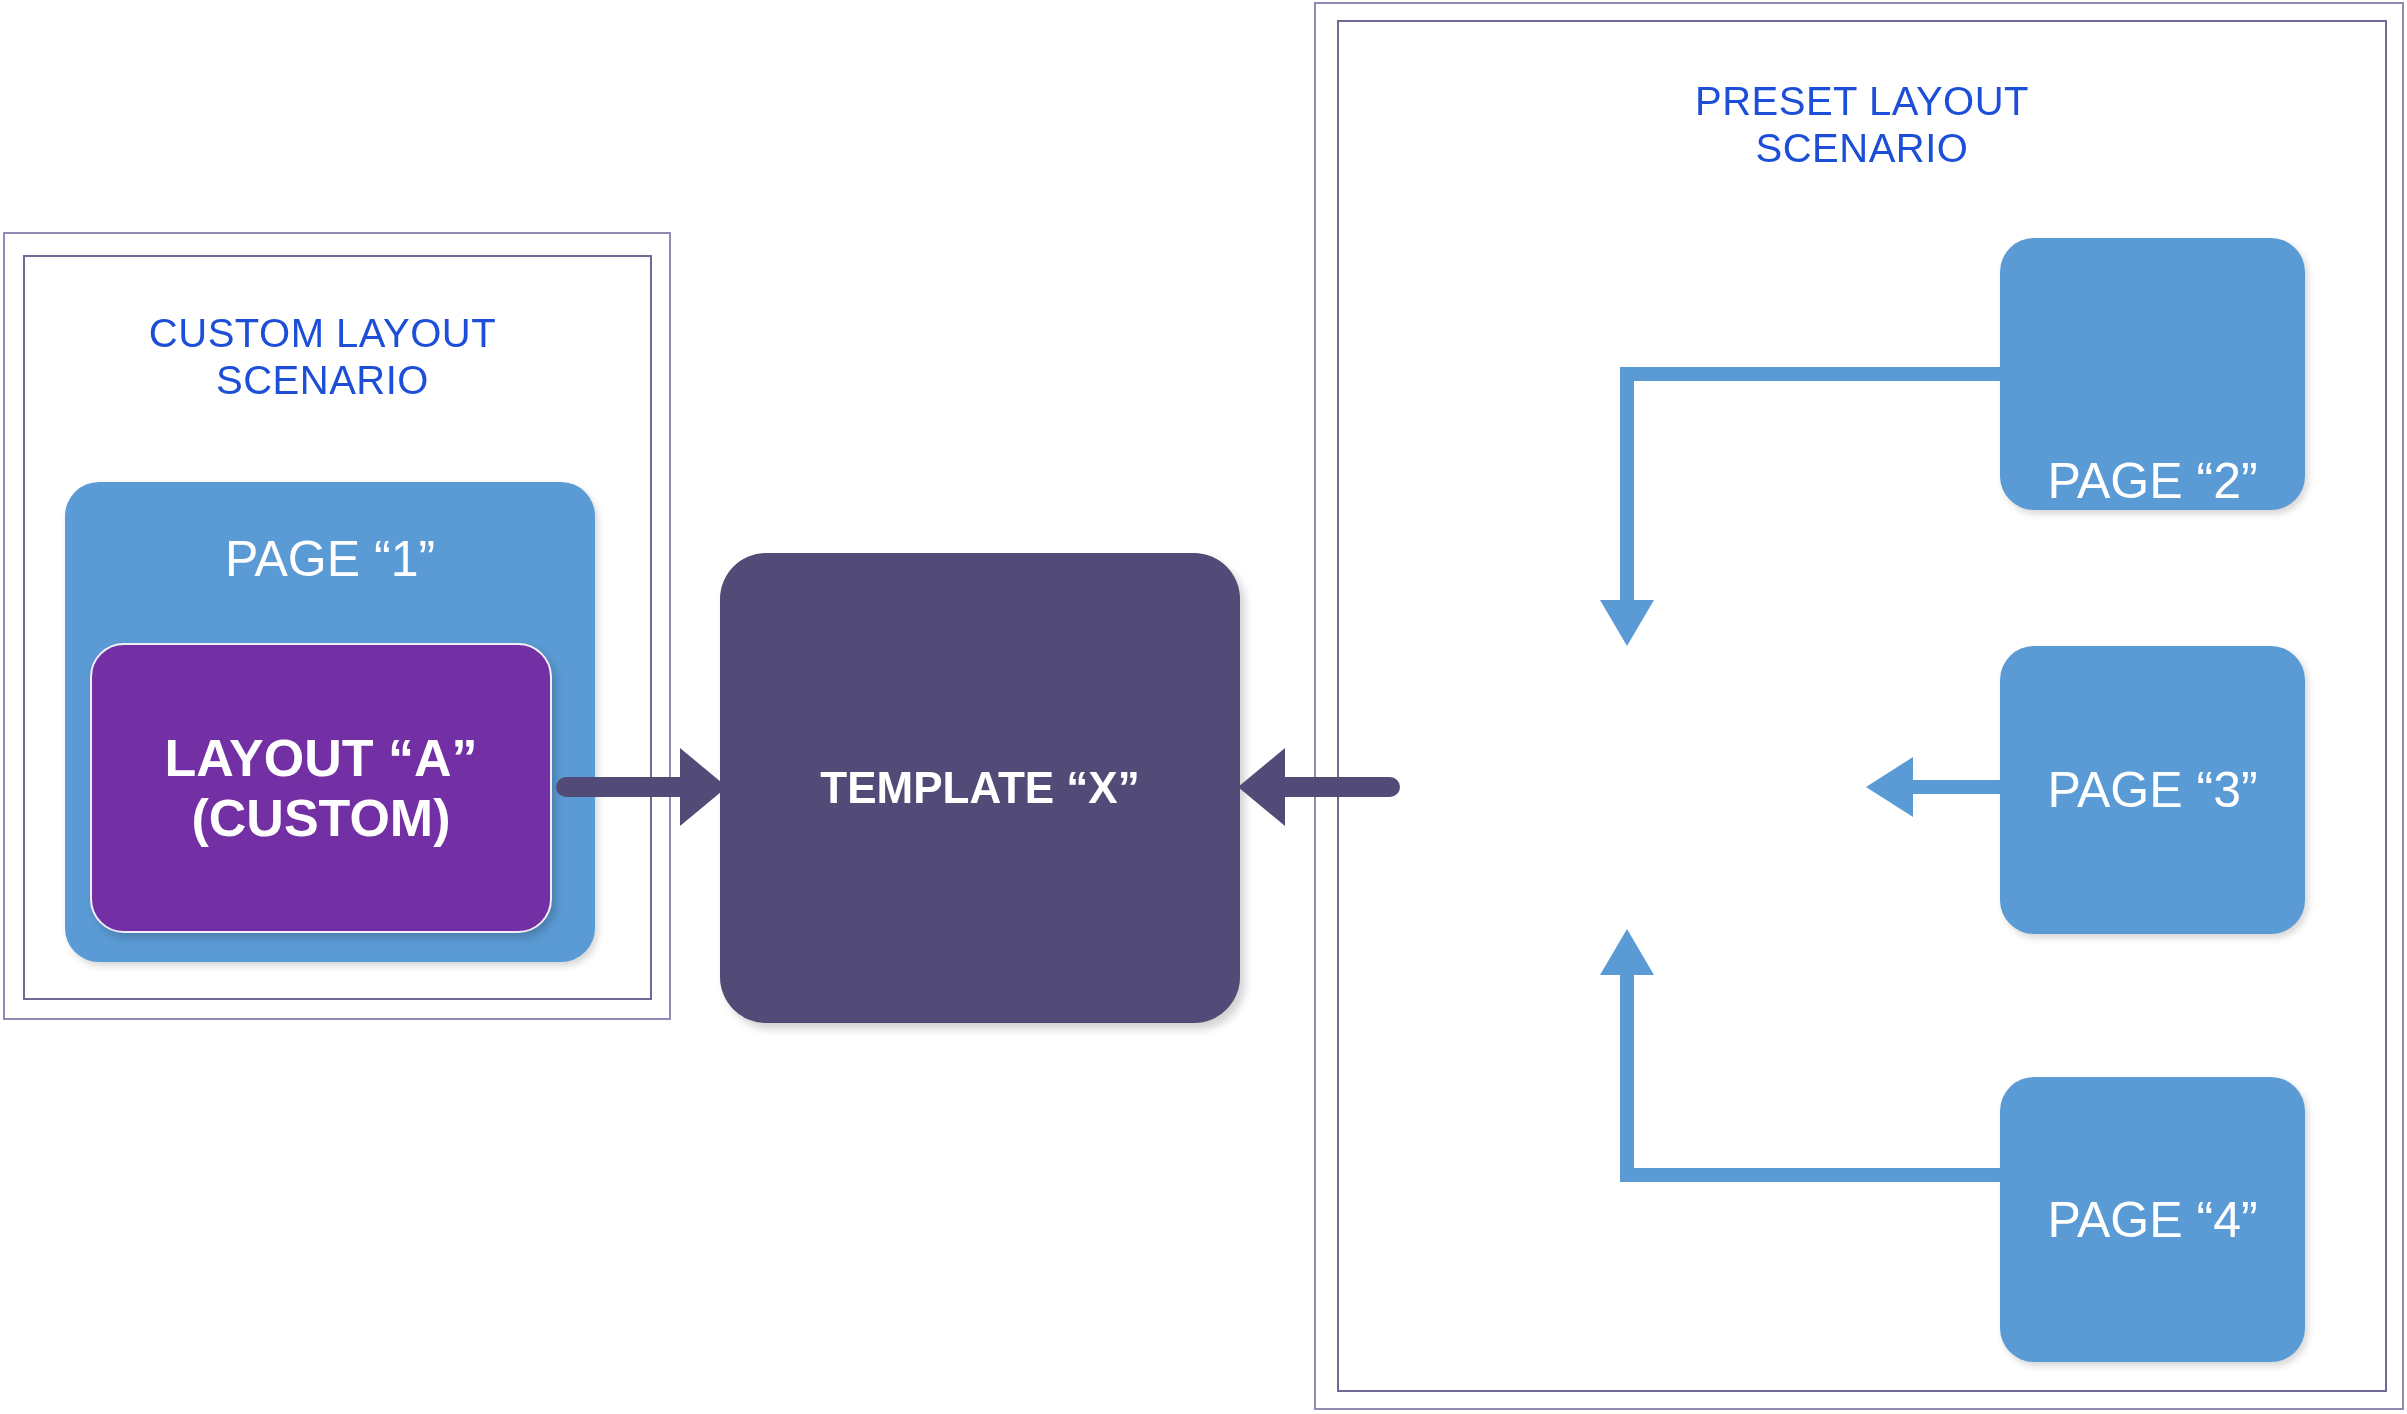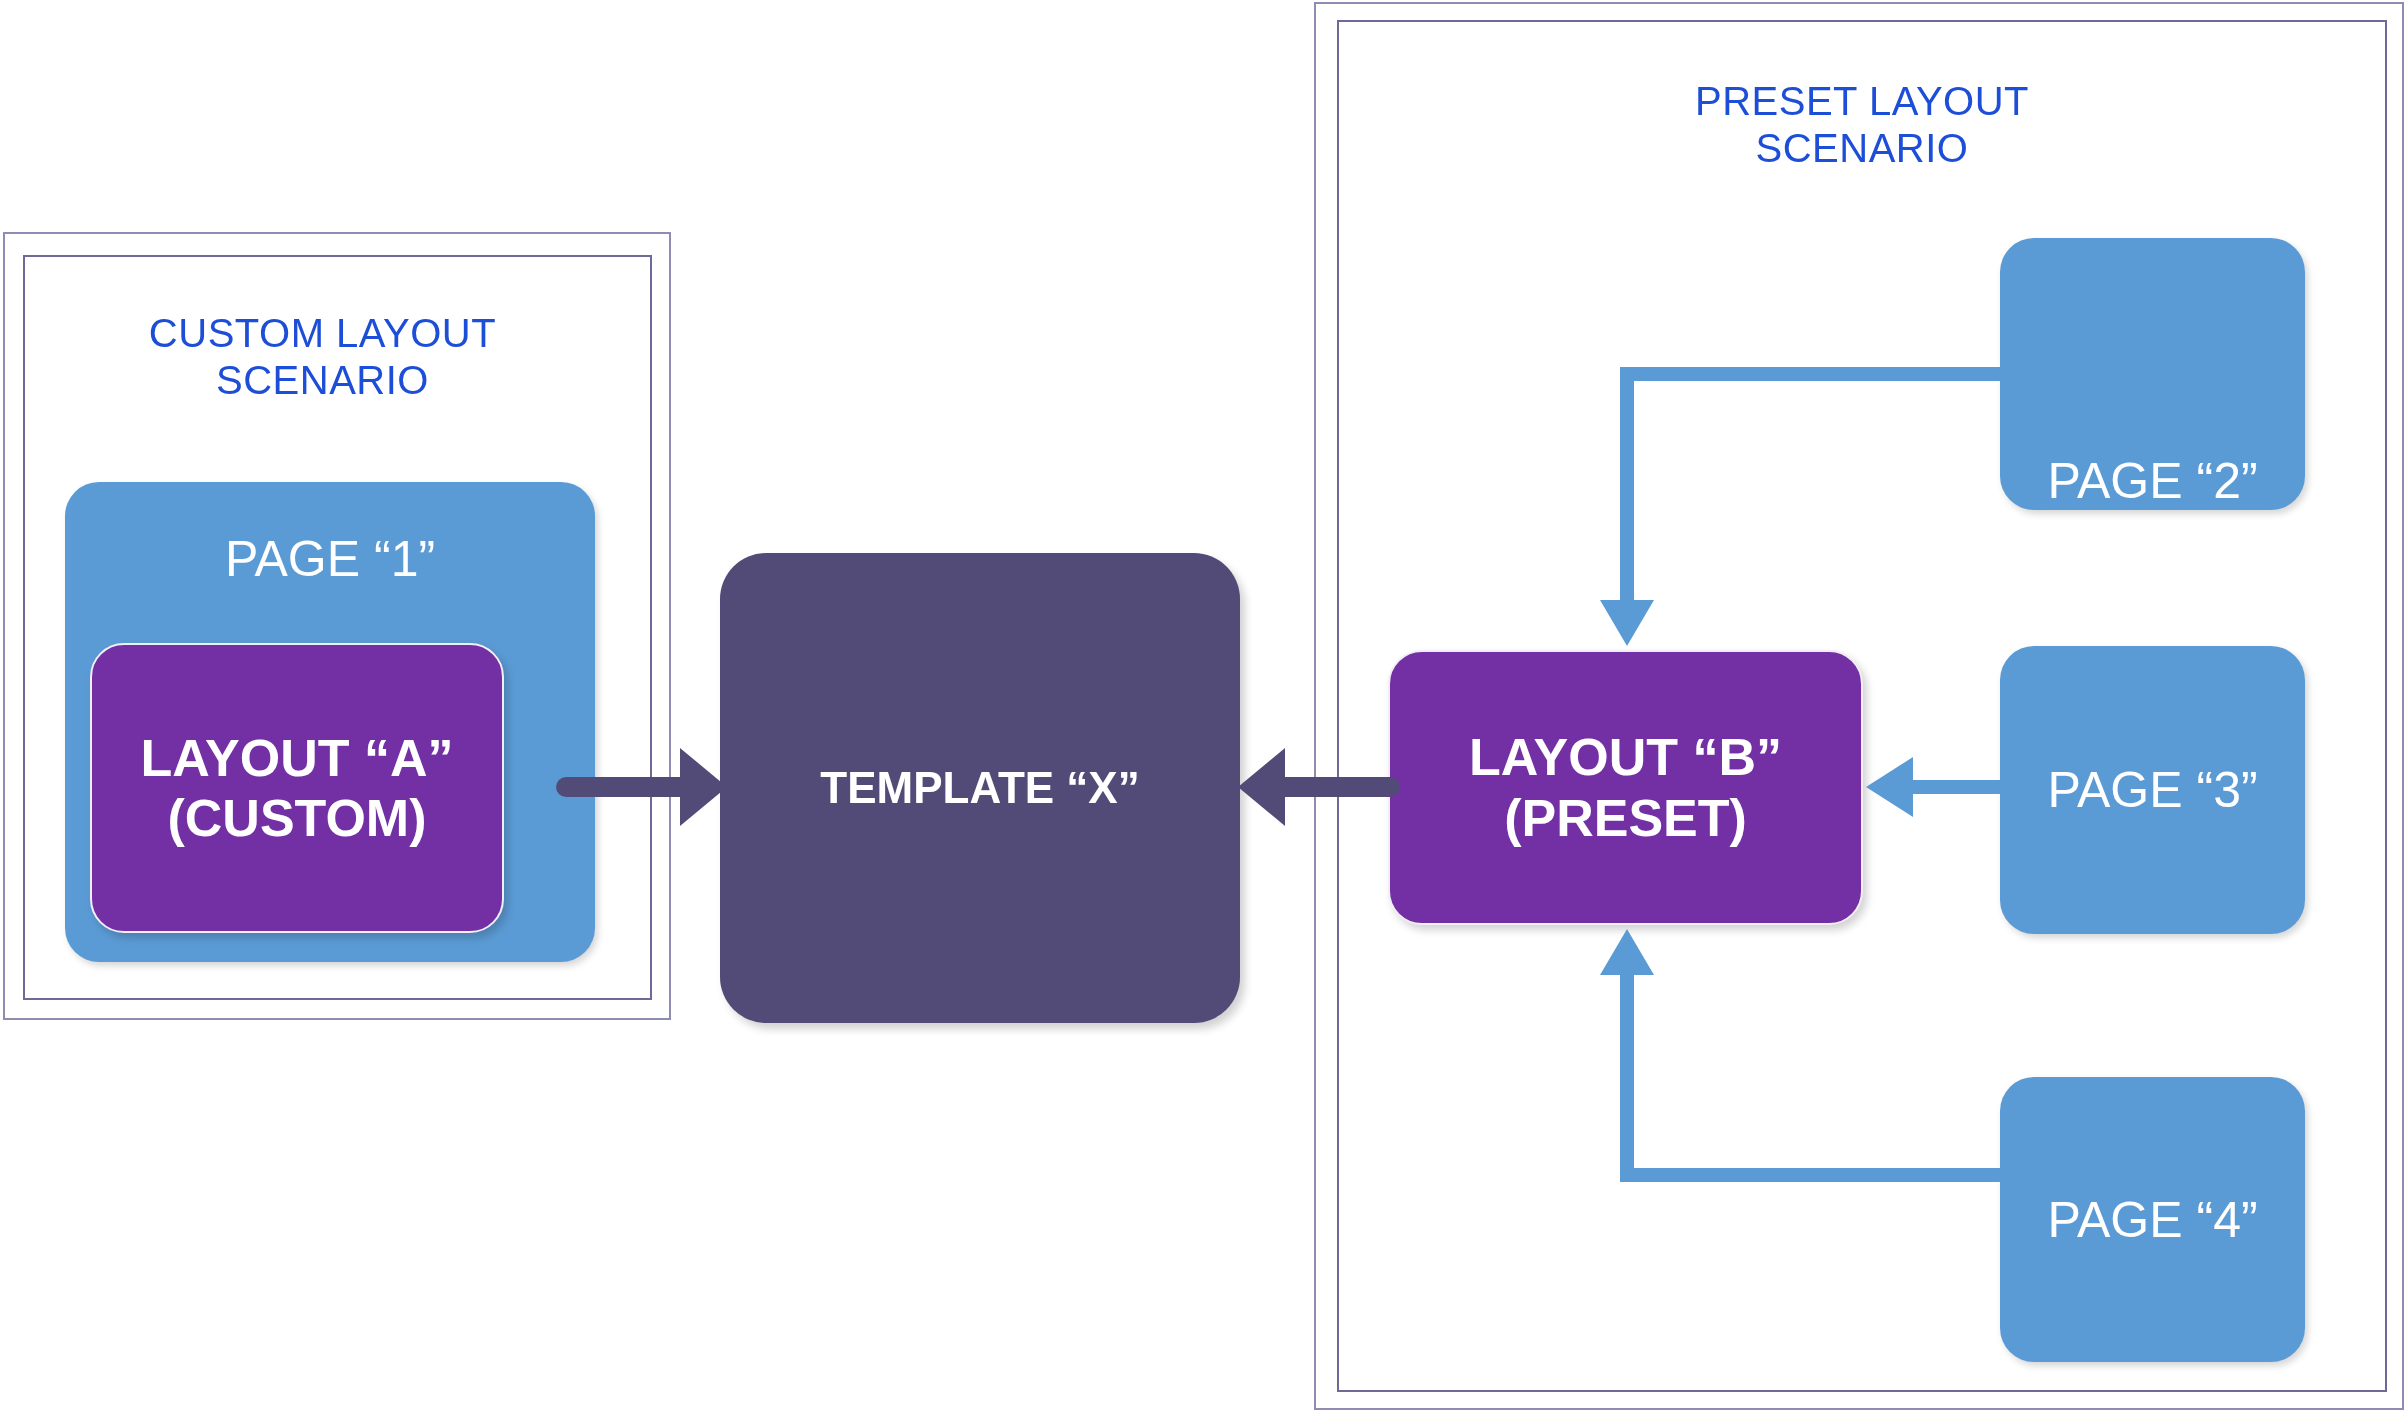--- a/index.html
+++ b/index.html
@@ -97,39 +97,35 @@
   <div class="frame" style="left:3px; top:232px; width:668px; height:788px;"></div>
   <div class="frame-inner" style="left:23px; top:255px; width:629px; height:745px;"></div>
 
   <div class="scenario-title" style="left:23px; top:310px; width:599px;">CUSTOM LAYOUT
 SCENARIO</div>
 
   <div class="box box-blue" style="left:65px; top:482px; width:530px; height:480px; align-items:flex-start; padding-top:48px;">
     <span>PAGE “1”</span>
   </div>
 
-  <div class="box box-purple" style="left:90px; top:643px; width:414px; height:290px;">
+  <div class="box box-purple" style="left:90px; top:643px; width:462px; height:290px;">
     <span>LAYOUT “A”
 (CUSTOM)</span>
   </div>
 
   <div class="box box-darkpurple" style="left:720px; top:553px; width:520px; height:470px;">
     <span>TEMPLATE “X”</span>
   </div>
 
   <div class="frame" style="left:1314px; top:2px; width:1090px; height:1408px;"></div>
   <div class="frame-inner" style="left:1337px; top:20px; width:1050px; height:1372px;"></div>
 
   <div class="scenario-title" style="left:1337px; top:78px; width:1050px;">PRESET LAYOUT
 SCENARIO</div>
 
-  <div class="box box-purple" style="left:1388px; top:650px; width:475px; height:275px;">
-    <span>LAYOUT “B”
-(PRESET)</span>
-  </div>
 
   <div class="box box-blue" style="left:2000px; top:238px; width:305px; height:272px;align-items:flex-end;">
     <span>PAGE “2”</span>
   </div>
 
   <div class="box box-blue" style="left:2000px; top:646px; width:305px; height:288px;">
     <span>PAGE “3”</span>
   </div>
 
   <div class="box box-blue" style="left:2000px; top:1033px; width:305px; height:285px;margin-top:44px;">

